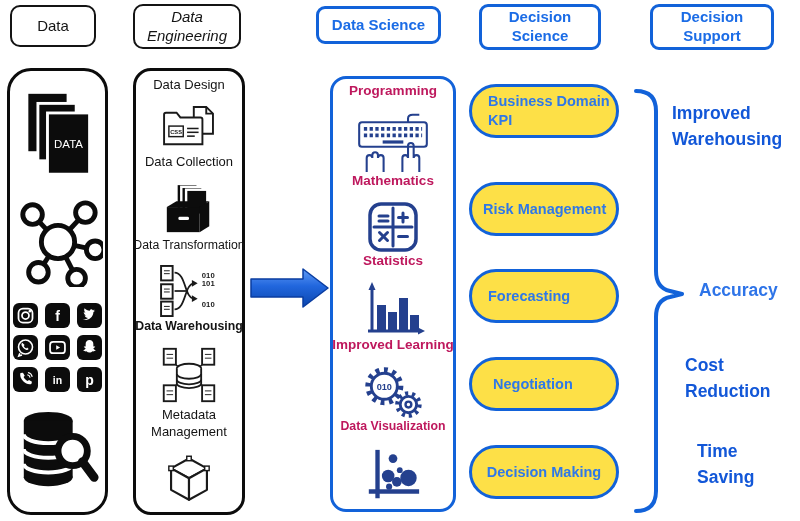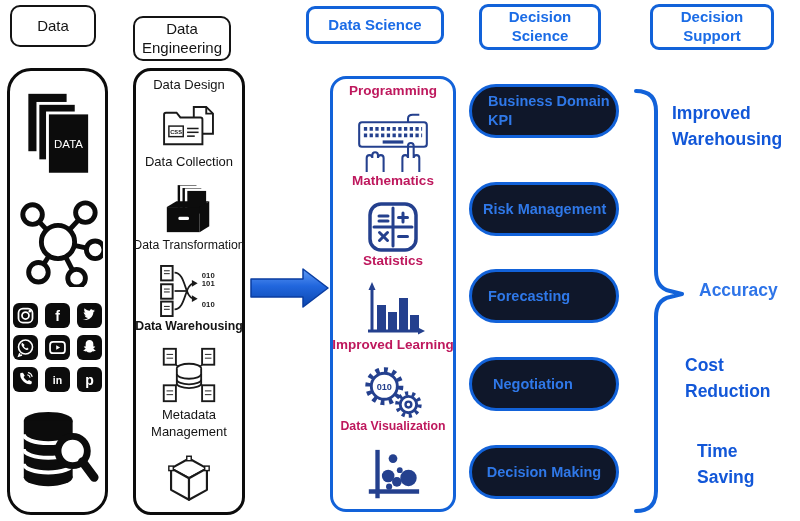--- a/index.html
+++ b/index.html
@@ -6,22 +6,22 @@
   .canvas{position:relative;width:800px;height:521px;background:#ffffff;overflow:hidden;
           font-family:"Liberation Sans", sans-serif;}
   svg text{font-family:"Liberation Sans", sans-serif;}
 
   
   .hdr{position:absolute;background:#fff;display:flex;align-items:center;justify-content:center;
        text-align:center;box-sizing:border-box;line-height:1.25;}
   .hdr.black{border:2.5px solid #141414;border-radius:10px;color:#141414;font-size:15px;font-weight:500;}
   .hdr.blue{border:3px solid #1262d9;border-radius:9px;color:#1b6ce6;font-size:15px;font-weight:600;}
   #h1{left:10px;top:5px;width:86px;height:42px;}
-  #h2{left:133px;top:16px;width:98px;height:45px;}
-  #h3{left:306px;top:6px;width:138px;height:38px;}
+  #h2{left:133px;top:4px;width:108px;height:45px;font-style:italic;}
+  #h3{left:316px;top:6px;width:125px;height:38px;}
   #h4{left:479px;top:4px;width:122px;height:46px;}
   #h5{left:650px;top:4px;width:124px;height:46px;}
 
   
   .body{position:absolute;background:#fff;box-sizing:border-box;display:flex;flex-direction:column;
         align-items:center;justify-content:space-evenly;}
   #b1{left:7px;top:68px;width:101px;height:447px;border:3.5px solid #0c0c0c;border-radius:24px;padding:4px 0;}
   #b2{left:133px;top:68px;width:112px;height:447px;border:3px solid #0c0c0c;border-radius:18px;padding:4px 0;}
   #b3{left:330px;top:76px;width:126px;height:436px;border:3px solid #1262d9;border-radius:16px;padding:4px 0;}
 
@@ -31,21 +31,21 @@
   .l2.bold{font-weight:700;}
   .l2.wrap{white-space:normal;width:86px;line-height:1.3;}
   .l3{font-size:13.5px;font-weight:600;color:#be185d;text-align:center;white-space:nowrap;}
   .l3.small{font-size:12.3px;}
 
   
   .social{display:grid;grid-template-columns:repeat(3,25px);grid-auto-rows:25px;gap:7px;}
   .tile{background:#0c0c0c;border-radius:6px;display:flex;align-items:center;justify-content:center;}
 
   
-  .pill{position:absolute;left:469px;width:150px;height:54px;background:#0f172a;border:3px solid #1262d9;
+  .pill{position:absolute;left:469px;width:150px;height:54px;background:#fde047;border:3px solid #1262d9;
         border-radius:27px;display:flex;align-items:center;box-sizing:border-box;
         font-size:14.5px;font-weight:600;color:#2f78e8;line-height:1.3;}
   #p1{top:84px;padding-left:16px;}
   #p2{top:182px;padding-left:11px;}
   #p3{top:269px;padding-left:16px;}
   #p4{top:357px;padding-left:21px;}
   #p5{top:445px;justify-content:center;}
 
   
   .sup{position:absolute;font-weight:700;font-size:17.5px;color:#1257d8;line-height:1.5;}

